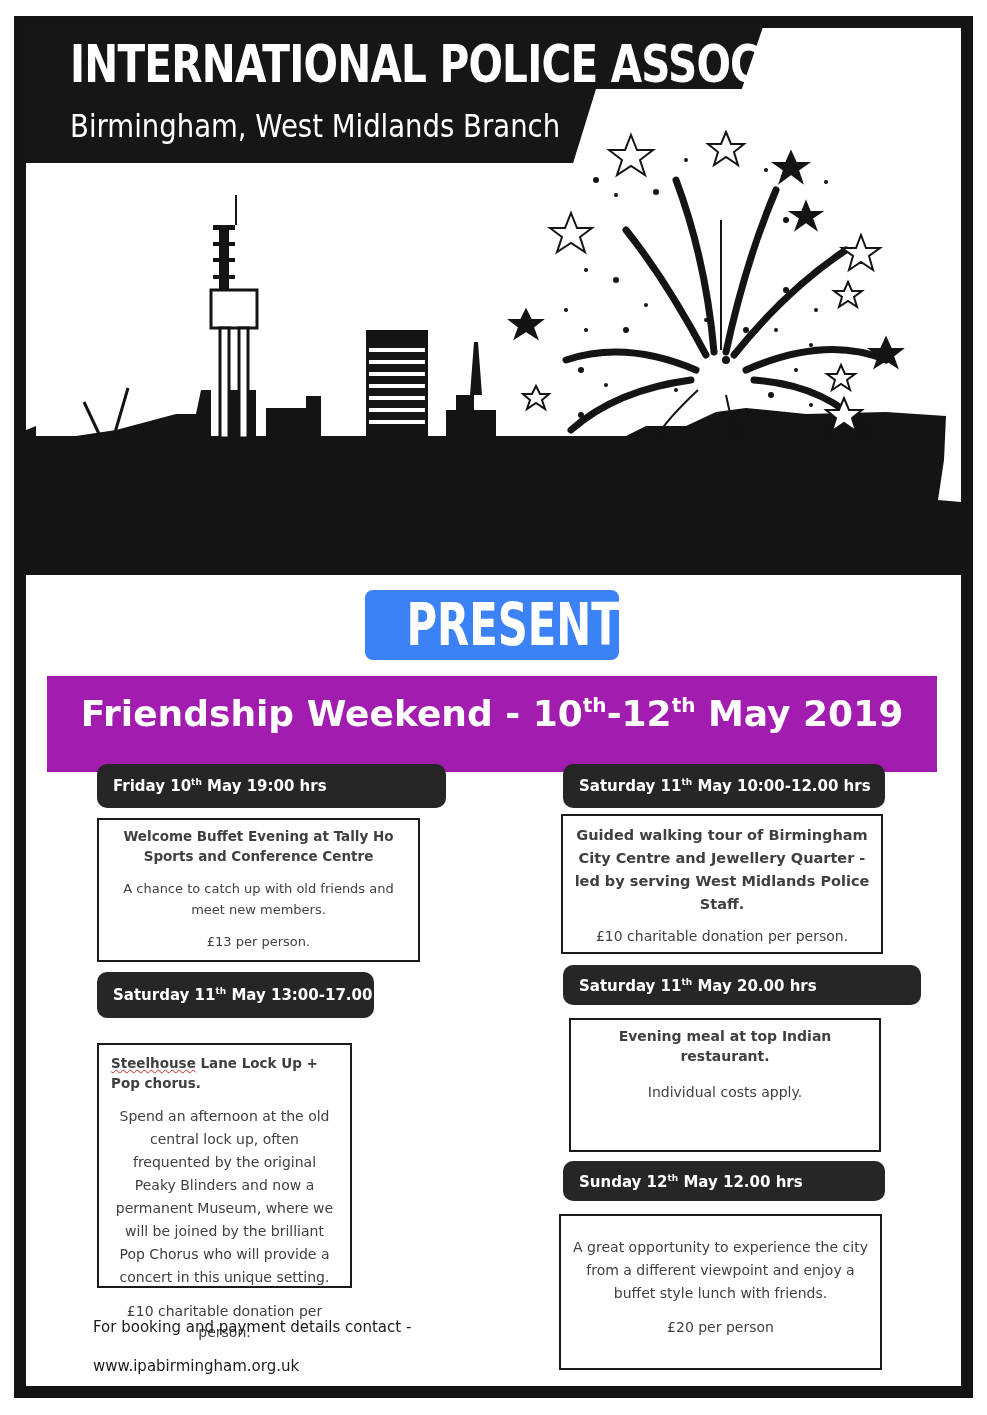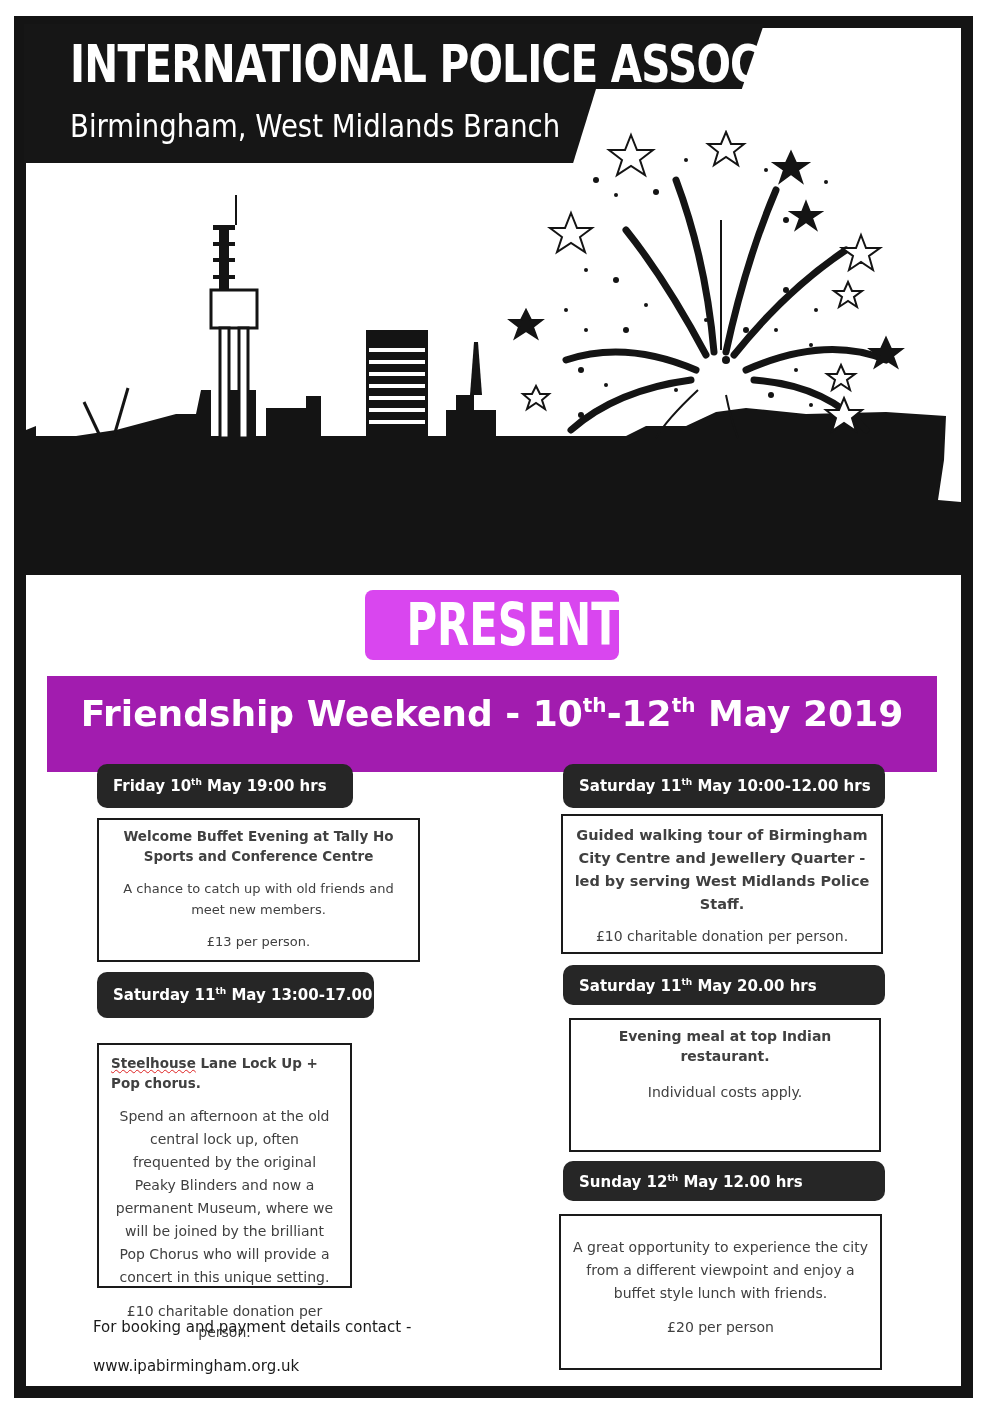--- a/index.html
+++ b/index.html
@@ -3,21 +3,21 @@
 <meta charset="utf-8">
 <style>
   html, body { margin: 0; padding: 0; background: #ffffff; }
   body { width: 987px; height: 1415px; position: relative; overflow: hidden; font-family: "Liberation Sans", sans-serif; }
   .frame { position: absolute; left: 14px; top: 16px; width: 959px; height: 1382px; border: 12px solid #141414; box-sizing: border-box; background: #fff; }
   .title-banner { position: absolute; left: 24px; top: 24px; width: 740px; height: 65px; background: #161616; clip-path: polygon(0 0, 100% 0, 97% 100%, 0 100%); }
   .sub-banner { position: absolute; left: 24px; top: 89px; width: 572px; height: 74px; background: #161616; clip-path: polygon(0 0, 100% 0, 96% 100%, 0 100%); }
   .title-text { position: absolute; left: 70px; top: 34px; color: #fff; font-family: "DejaVu Sans", sans-serif; font-weight: bold; font-size: 52px; line-height: 60px; letter-spacing: -1px; transform: scaleX(0.78); transform-origin: left top; white-space: nowrap; }
   .sub-text { position: absolute; left: 70px; top: 104px; color: #fff; font-family: "DejaVu Sans", sans-serif; font-size: 32px; line-height: 44px; transform: scaleX(0.86); transform-origin: left top; white-space: nowrap; }
   .skyline { position: absolute; left: 26px; top: 130px; width: 935px; height: 445px; }
-  .present { position: absolute; left: 365px; top: 590px; width: 254px; height: 70px; background: #d946ef; border-radius: 8px; color: #fff; font-family: "DejaVu Sans", sans-serif; font-weight: bold; font-size: 58px; line-height: 70px; }
+  .present { position: absolute; left: 365px; top: 590px; width: 254px; height: 70px; background: #3b82f6; border-radius: 8px; color: #fff; font-family: "DejaVu Sans", sans-serif; font-weight: bold; font-size: 58px; line-height: 70px; }
   .present span { display: inline-block; transform: scaleX(0.72); }
   .weekend { position: absolute; left: 47px; top: 676px; width: 890px; height: 96px; background: #a21caf; color: #fff; text-align: center; font-family: "DejaVu Sans", sans-serif; font-weight: bold; font-size: 36px; line-height: 76px; white-space: nowrap; }
   .weekend sup { font-size: 20px; vertical-align: 14px; line-height: 0; }
   .pill { position: absolute; background: #262626; border-radius: 10px; color: #fff; font-family: "DejaVu Sans", sans-serif; font-weight: bold; font-size: 15px; line-height: 44px; padding-left: 16px; box-sizing: border-box; white-space: nowrap; }
   .pill sup { font-size: 9px; vertical-align: 6px; line-height: 0; }
   .box { position: absolute; border: 2px solid #1a1a1a; box-sizing: border-box; text-align: center; color: #404040; font-family: "DejaVu Sans", sans-serif; }
   .box .hd { font-weight: bold; font-size: 13.5px; line-height: 20px; }
   .box p { margin: 0; font-size: 13px; line-height: 21px; }
   .squiggle { text-decoration: underline wavy #d22; text-decoration-thickness: 1px; }
   .footer { position: absolute; left: 93px; font-family: "DejaVu Sans", sans-serif; font-size: 15px; color: #1a1a1a; }
@@ -122,21 +122,21 @@
         <circle cx="555" cy="285" r="3"></circle>
         <circle cx="785" cy="275" r="2"></circle>
     </g>
   </g>
 </svg>
 
 <div class="present"><span>PRESENT</span></div>
 
 <div class="weekend"><span>Friendship Weekend - 10</span><sup>th</sup><span>-12</span><sup>th</sup><span> May 2019</span></div>
 
-<div class="pill" style="left:97px; top:764px; width:256px; height:44px;"><span>Friday 10</span><sup>th</sup><span> May 19:00 hrs</span></div>
+<div class="pill" style="left:97px; top:764px; width:349px; height:44px;"><span>Friday 10</span><sup>th</sup><span> May 19:00 hrs</span></div>
 <div class="box" style="left:97px; top:818px; width:323px; height:144px; padding:6px 12px;">
   <div class="hd">Welcome Buffet Evening at Tally Ho Sports and Conference Centre</div>
   <p style="margin-top:12px;">A chance to catch up with old friends and meet new members.</p>
   <p style="margin-top:11px;">£13 per person.</p>
 </div>
 
 <div class="pill" style="left:97px; top:972px; width:277px; height:46px; line-height:46px;"><span>Saturday 11</span><sup>th</sup><span> May 13:00-17.00 hrs</span></div>
 <div class="box" style="left:97px; top:1043px; width:255px; height:245px; padding:8px 12px;">
   <div class="hd" style="text-align:left; padding-left:0;"><span class="squiggle">Steelhouse</span><span> Lane Lock Up + Pop chorus.</span></div>
   <p style="margin-top:12px; font-size:14px; line-height:23px;">Spend an afternoon at the old central lock up, often frequented by the original Peaky Blinders and now a permanent Museum, where we will be joined by the brilliant Pop Chorus who will provide a concert in this unique setting.</p>
@@ -145,21 +145,21 @@
 
 <div class="footer" style="top:1318px;">For booking and payment details contact -</div>
 <div class="footer" style="top:1357px;">www.ipabirmingham.org.uk</div>
 
 <div class="pill" style="left:563px; top:764px; width:322px; height:44px;"><span>Saturday 11</span><sup>th</sup><span> May 10:00-12.00 hrs</span></div>
 <div class="box" style="left:561px; top:814px; width:322px; height:140px; padding:8px 10px;">
   <div class="hd" style="font-size:14.5px; line-height:23px;">Guided walking tour of Birmingham City Centre and Jewellery Quarter - led by serving West Midlands Police Staff.</div>
   <p style="margin-top:10px; font-size:14px;">£10 charitable donation per person.</p>
 </div>
 
-<div class="pill" style="left:563px; top:965px; width:322px; height:40px; line-height:42px;"><span>Saturday 11</span><sup>th</sup><span> May 20.00 hrs</span></div>
+<div class="pill" style="left:563px; top:965px; width:358px; height:40px; line-height:42px;"><span>Saturday 11</span><sup>th</sup><span> May 20.00 hrs</span></div>
 <div class="box" style="left:569px; top:1018px; width:312px; height:134px; padding:6px 10px;">
   <div class="hd" style="font-size:14px;">Evening meal at top Indian restaurant.</div>
   <p style="margin-top:16px; font-size:14px;">Individual costs apply.</p>
 </div>
 
 <div class="pill" style="left:563px; top:1161px; width:322px; height:40px; line-height:42px;"><span>Sunday 12</span><sup>th</sup><span> May 12.00 hrs</span></div>
 <div class="box" style="left:559px; top:1214px; width:323px; height:156px; padding:6px 10px;">
   <p style="margin-top:14px; font-size:14px; line-height:23px;">A great opportunity to experience the city from a different viewpoint and enjoy a buffet style lunch with friends.</p>
   <p style="margin-top:12px; font-size:14px;">£20 per person</p>
 </div>

